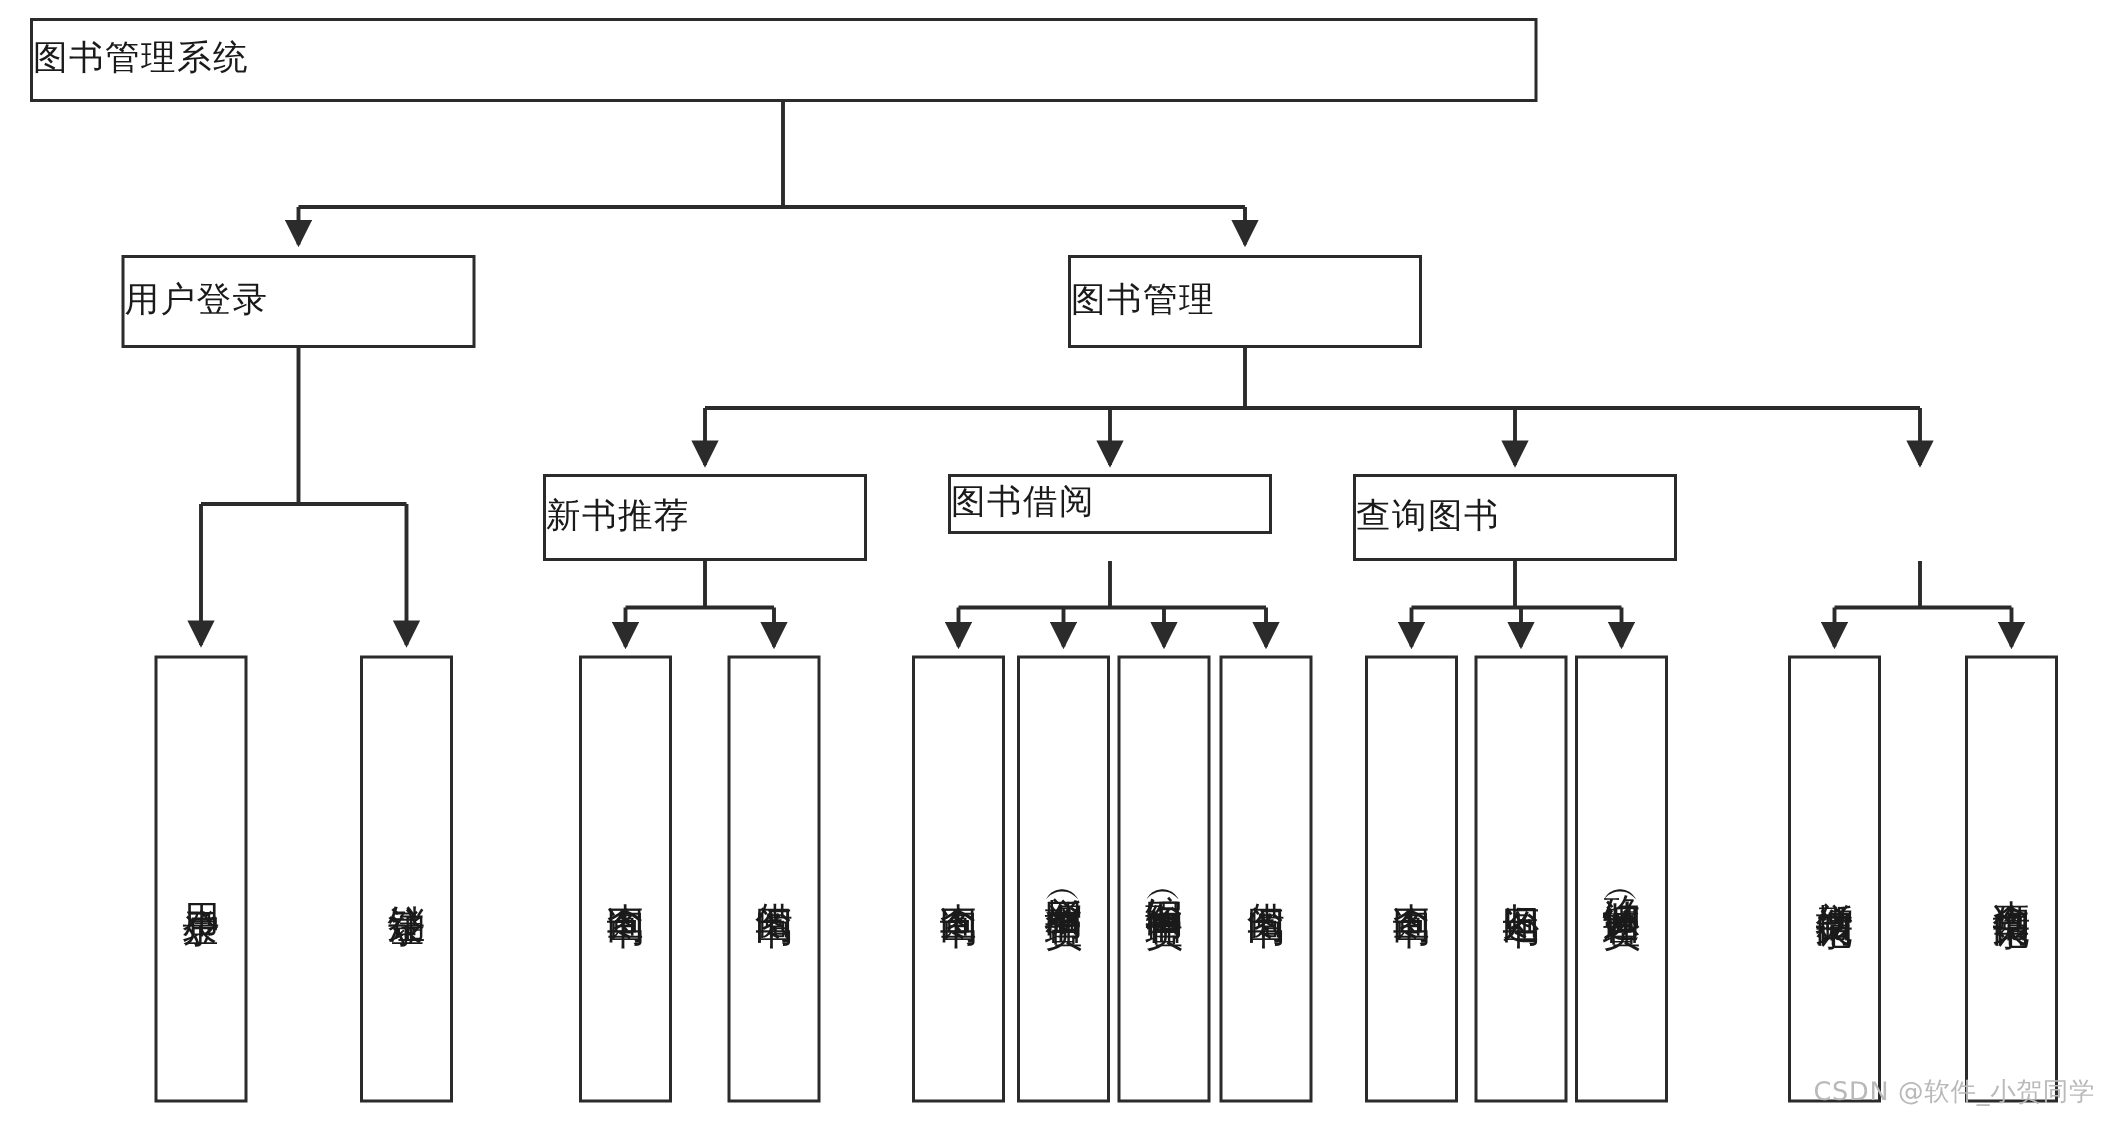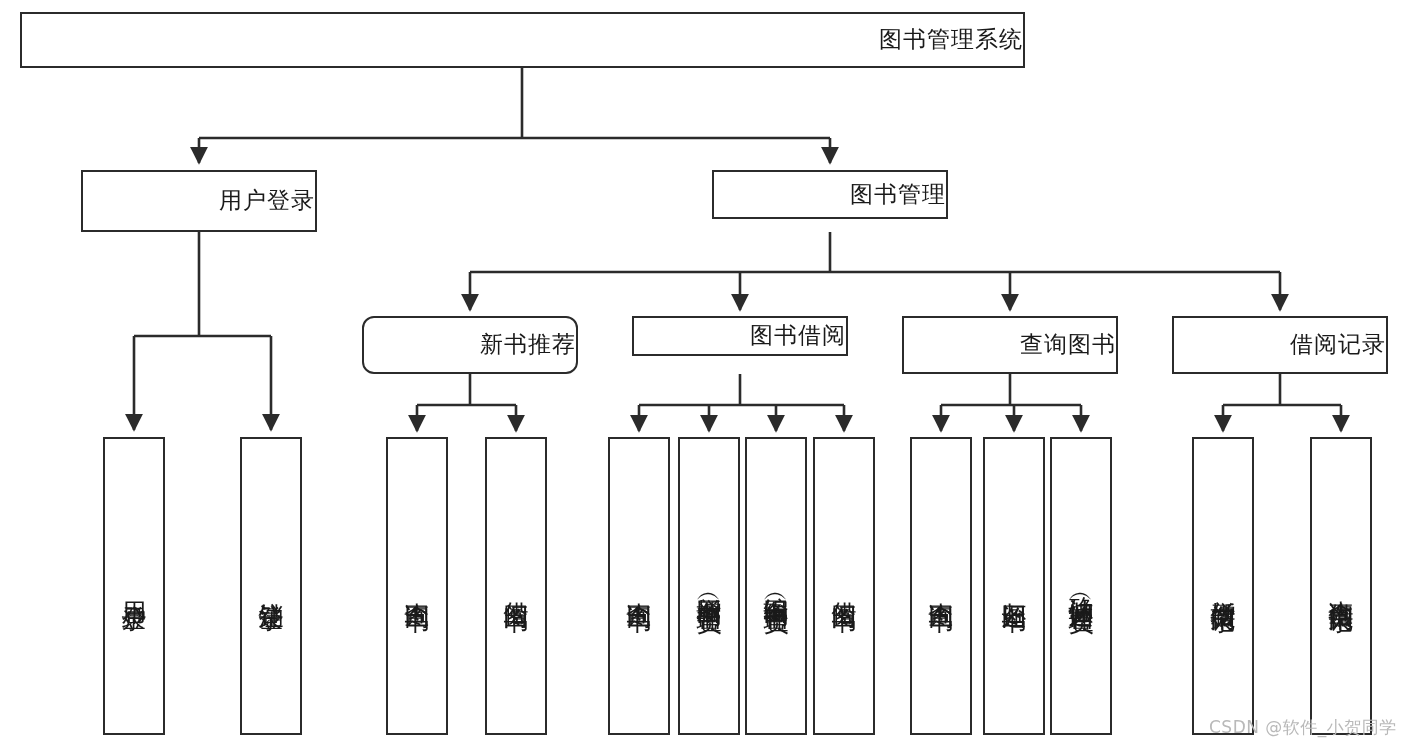--- a/index.html
+++ b/index.html
@@ -26,21 +26,21 @@
     height: 747px;
     pointer-events: none;
   }
   .node {
     position: absolute;
     box-sizing: border-box;
     border: 2px solid #2b2b2b;
     background: #ffffff;
     display: flex;
     align-items: center;
-    justify-content: flex-end;
+    justify-content: flex-start;
     color: #1a1a1a;
   }
   .node.horiz {
     font-size: 23px;
     line-height: 1.2;
     letter-spacing: 1px;
   }
   .node.root {
     font-size: 23px;
   }
@@ -132,36 +132,33 @@
     </g>
   </svg>
 
   <div class="node root horiz" style="left: 20px; top: 12px; width: 1005px; height: 56px;">
     <span>图书管理系统</span>
   </div>
 
   <div class="node horiz" style="left: 81px; top: 170px; width: 236px; height: 62px;">
     <span>用户登录</span>
   </div>
-  <div class="node horiz" style="left: 712px; top: 170px; width: 236px; height: 49px;">
+  <div class="node horiz" style="left: 712px; top: 170px; width: 236px; height: 62px;">
     <span>图书管理</span>
   </div>
 
-  <div class="node horiz" style="left: 362px; top: 316px; width: 216px; height: 58px; border-radius: 12px;">
+  <div class="node horiz" style="left: 362px; top: 316px; width: 216px; height: 58px;">
     <span>新书推荐</span>
   </div>
   <div class="node horiz" style="left: 632px; top: 316px; width: 216px; height: 40px;">
     <span>图书借阅</span>
   </div>
   <div class="node horiz" style="left: 902px; top: 316px; width: 216px; height: 58px;">
     <span>查询图书</span>
   </div>
-  <div class="node horiz" style="left: 1172px; top: 316px; width: 216px; height: 58px;">
-    <span>借阅记录</span>
-  </div>
 
   <div class="leaf" style="left: 103px; top: 437px; width: 62px; height: 298px;">
     <span class="vtext">用户登录</span>
   </div>
   <div class="leaf" style="left: 240px; top: 437px; width: 62px; height: 298px;">
     <span class="vtext">注销登录</span>
   </div>
   <div class="leaf" style="left: 386px; top: 437px; width: 62px; height: 298px;">
     <span class="vtext">查询图书</span>
   </div>

